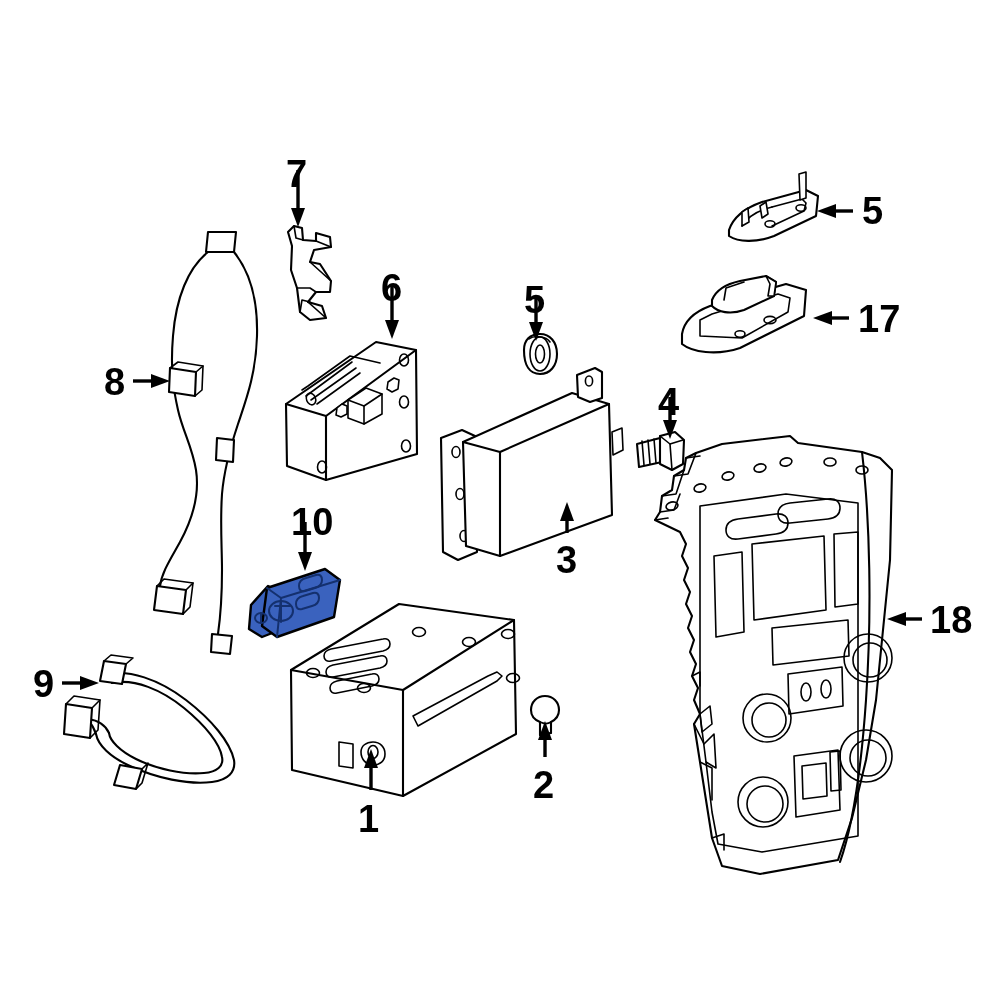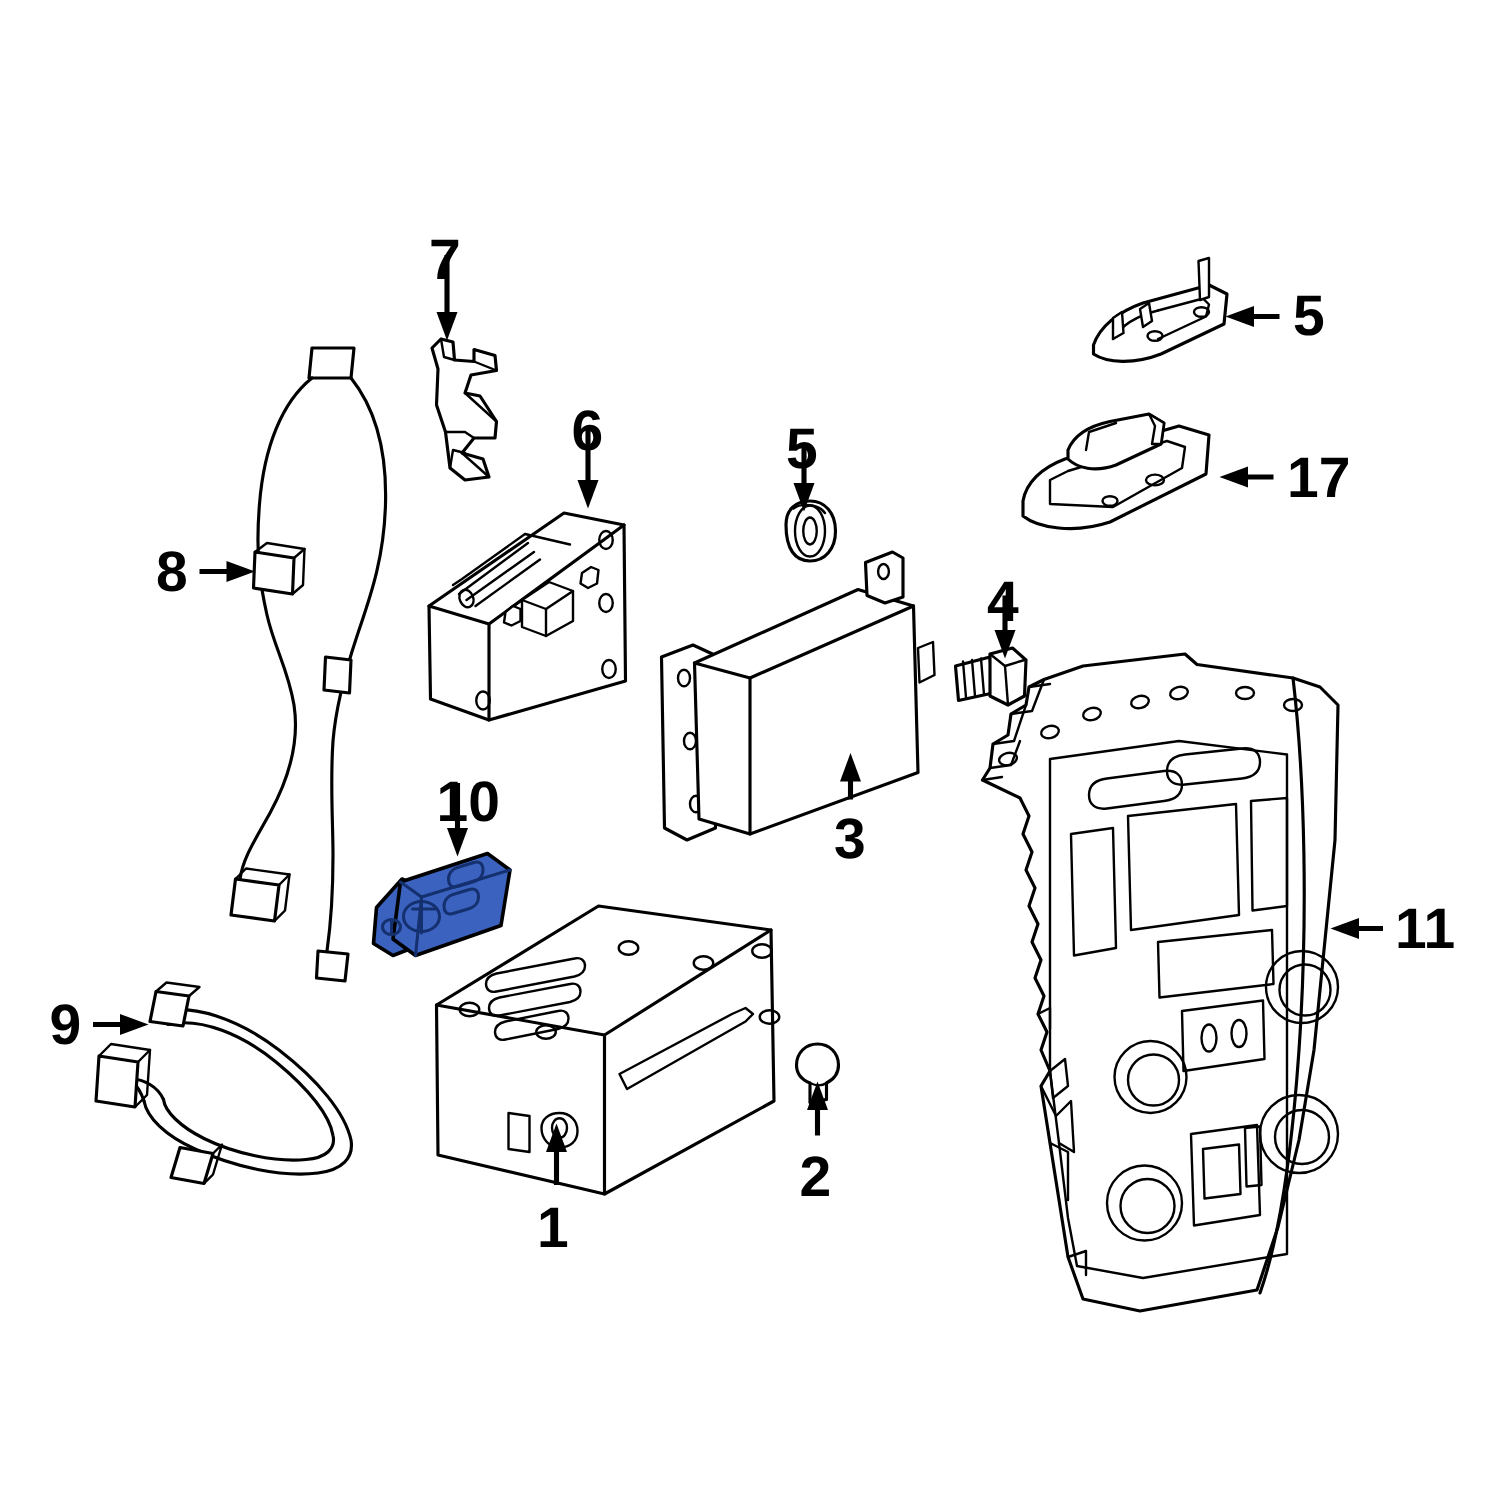--- a/index.html
+++ b/index.html
@@ -427,18 +427,18 @@
 
   <div class="callout-label" style="left:358px; top:800px;">1</div>
   <div class="callout-label" style="left:533px; top:766px;">2</div>
   <div class="callout-label" style="left:556px; top:541px;">3</div>
   <div class="callout-label" style="left:658px; top:383px;">4</div>
   <div class="callout-label" style="left:524px; top:281px;">5</div>
   <div class="callout-label" style="left:381px; top:269px;">6</div>
   <div class="callout-label" style="left:286px; top:155px;">7</div>
   <div class="callout-label" style="left:104px; top:363px;">8</div>
   <div class="callout-label" style="left:33px; top:665px;">9</div>
-  <div class="callout-label" style="left:291px; top:503px;margin-top:13px;">10</div>
-  <div class="callout-label" style="left:930px; top:601px;">11</div>
+  <div class="callout-label" style="left:291px; top:503px;">10</div>
+  <div class="callout-label" style="left:930px; top:601px;">18</div>
   <div class="callout-label" style="left:858px; top:300px;">17</div>
   <div class="callout-label" style="left:862px; top:192px;">5</div>
 
 </div>
 
 </body></html>

